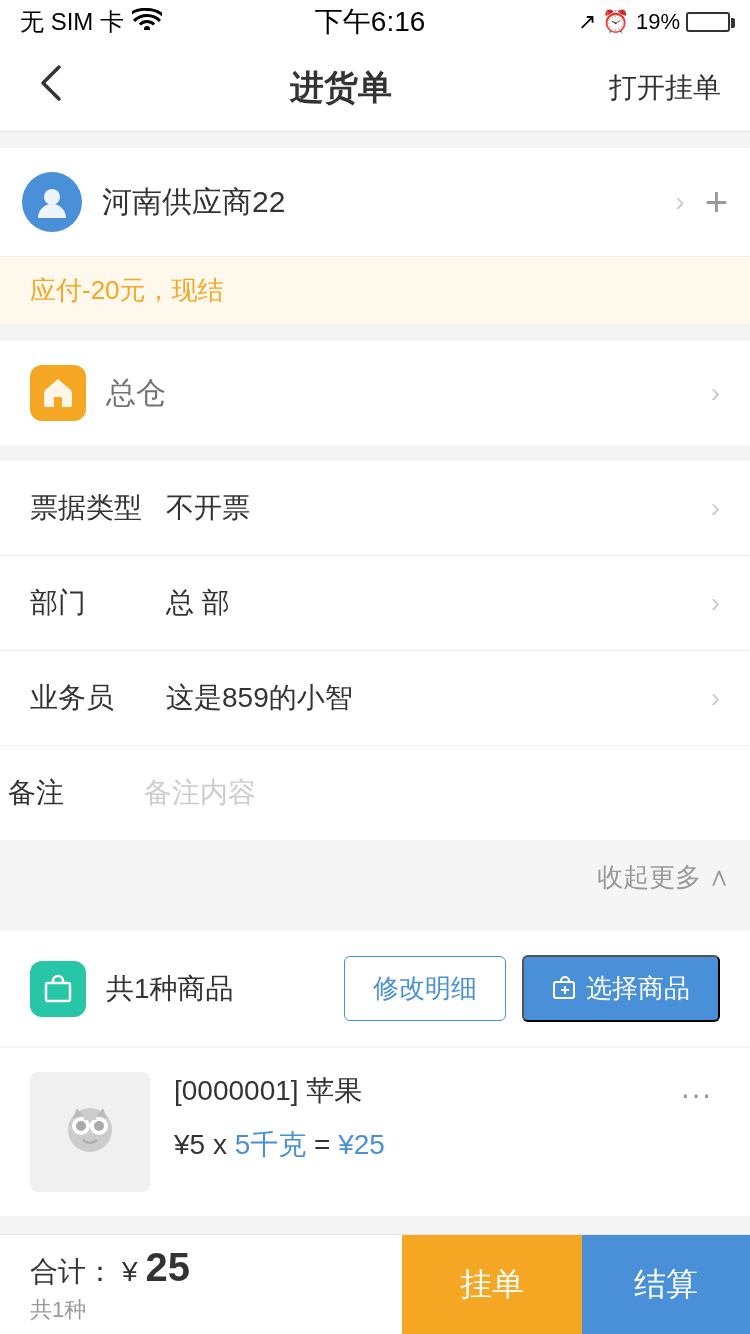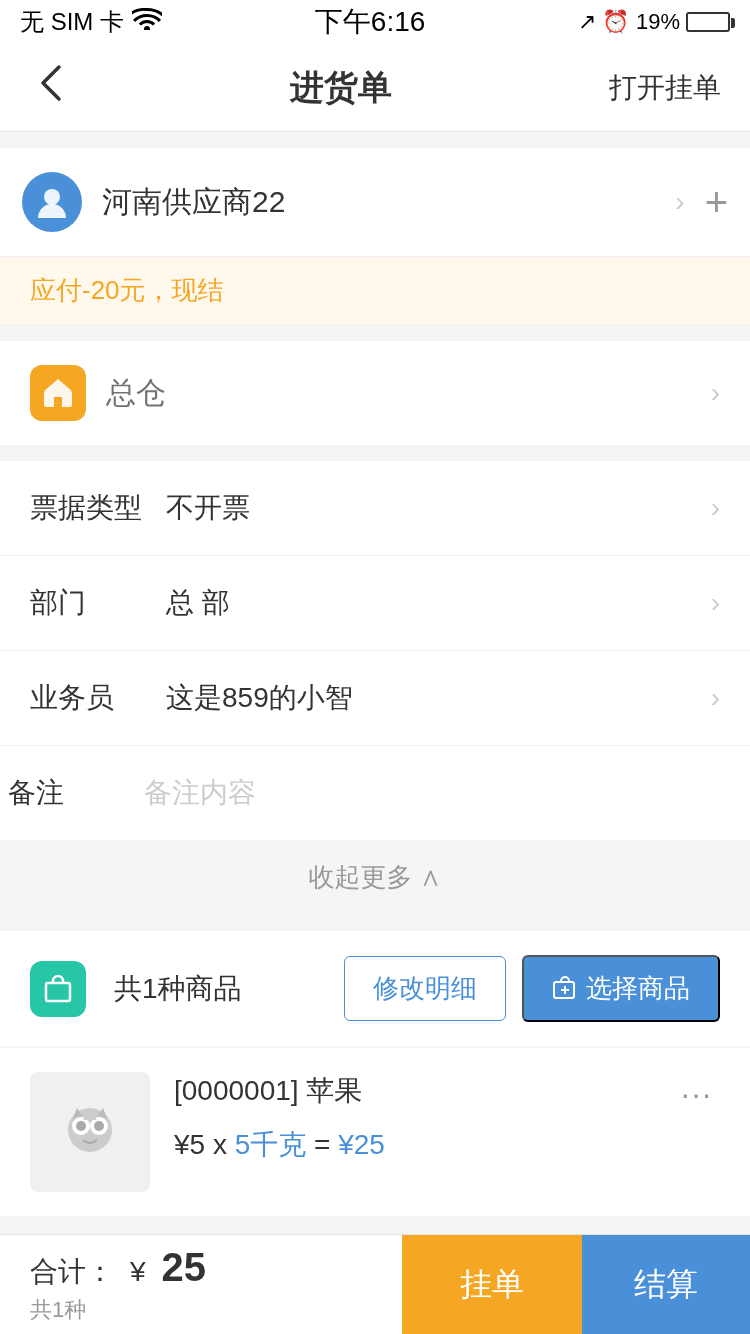--- a/index.html
+++ b/index.html
@@ -147,42 +147,42 @@
       color: #333;
       margin-left: 16px;
     }
     .form-value.placeholder {
       color: #ccc;
     }
 
     
     .collapse-bar {
       background: #f5f5f5;
-      text-align: center;
+      text-align: right;
       padding: 20px;
       font-size: 26px;
       color: #999;
       cursor: pointer;
     }
 
     
     .products-header {
       background: #fff;
       margin-top: 16px;
       display: flex;
       align-items: center;
       padding: 24px 30px;
     }
     .products-icon {
       width: 56px; height: 56px; border-radius: 12px; background: #26c6a6;
       display: flex; align-items: center; justify-content: center;
       color: #fff; font-size: 22px; flex-shrink: 0;
     }
     .products-count {
-      flex: 1; margin-left: 28px; font-size: 28px; color: #333;
+      flex: 1; margin-left: 20px; font-size: 28px; color: #333;
     }
     .btn-modify {
       border: 1.5px solid #4a90d9;
       color: #4a90d9;
       background: #fff;
       padding: 14px 28px;
       border-radius: 6px;
       font-size: 26px;
       cursor: pointer;
       margin-right: 16px;
@@ -244,21 +244,21 @@
       background: #fff;
       display: flex;
       align-items: center;
       border-top: 1px solid #e5e5e5;
     }
     .footer-total {
       flex: 1;
       padding: 0 30px;
     }
     .footer-total-label {
-      font-size: 28px; color: #333; display: flex; align-items: baseline; gap: 16px;
+      font-size: 28px; color: #333; display: flex; align-items: baseline; gap: 8px;
     }
     .footer-total-amount {
       font-size: 40px; font-weight: 600; color: #333;
     }
     .footer-total-sub {
       font-size: 22px; color: #999; margin-top: 4px;
     }
     .btn-hang {
       width: 180px; height: 100px; background: #f5a623;
       display: flex; align-items: center; justify-content: center;

